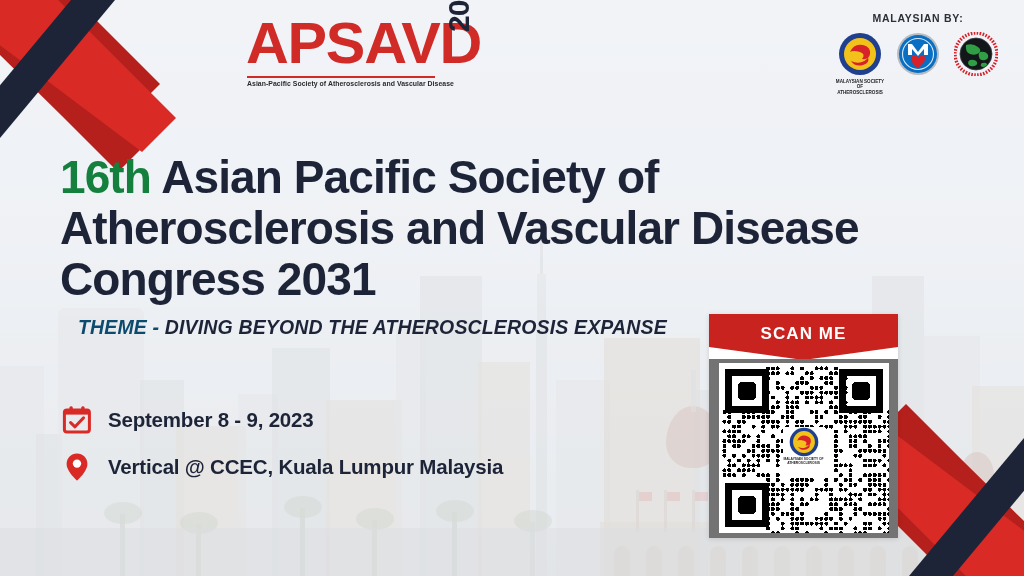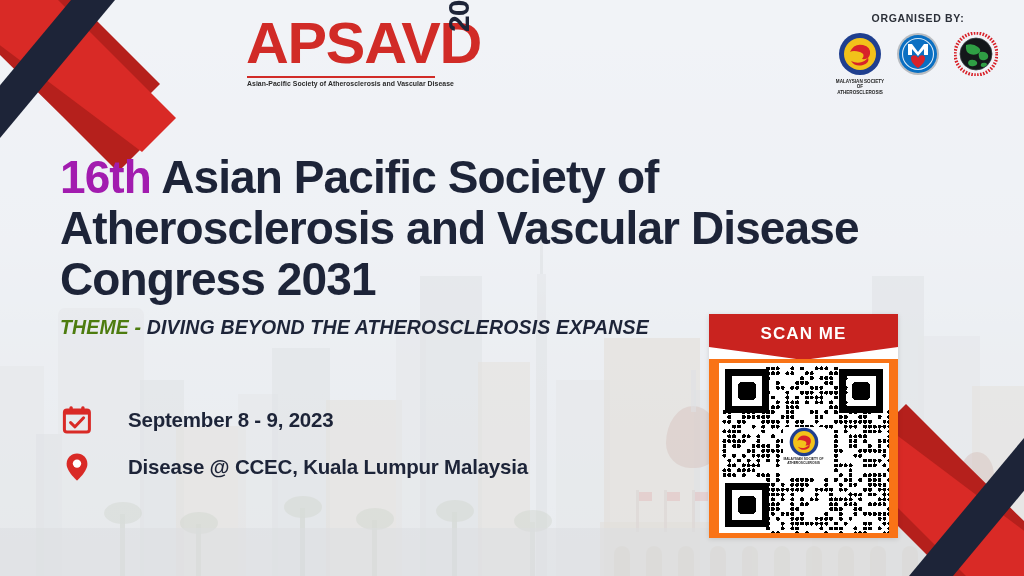--- a/index.html
+++ b/index.html
@@ -71,39 +71,39 @@
   .org-logos{display:flex;justify-content:center;align-items:flex-start;gap:8px;margin-top:8px;}
   .org-item{width:50px;display:flex;flex-direction:column;align-items:center;}
   .org-cap{margin-top:3px;font-size:4.6px;font-weight:700;color:#1d1d1d;line-height:5.4px;text-align:center;}
 
   
   .headline{
     position:absolute;left:60px;top:152px;width:940px;
     font-size:46px;font-weight:800;line-height:51px;
     color:#1d2438;letter-spacing:-.9px;
   }
-  .headline .accent{color:#a21caf;}
+  .headline .accent{color:#15803d;}
 
   .theme{
     position:absolute;left:60px;top:316px;
     font-size:19.5px;font-weight:700;font-style:italic;
     color:#1d2438;letter-spacing:.15px;white-space:nowrap;
   }
-  .theme .accent{color:#4d7c0f;}
+  .theme .accent{color:#0c4a6e;margin-left:18px;}
 
   
   .details{position:absolute;left:60px;top:398px;}
-  .drow{display:flex;align-items:center;height:44px;margin-bottom:3px;gap:20px;}
+  .drow{display:flex;align-items:center;height:44px;margin-bottom:3px;}
   .dicon{width:34px;height:34px;margin-right:14px;flex:0 0 34px;
          display:flex;align-items:center;justify-content:center;}
   .dtext{font-size:20.5px;font-weight:700;color:#1d2438;letter-spacing:-.2px;white-space:nowrap;}
 
   
   .qr-card{position:absolute;left:709px;top:314px;width:189px;height:224px;
-           background:#f97316;box-shadow:0 1px 5px rgba(0,0,0,.13);}
+           background:#737373;box-shadow:0 1px 5px rgba(0,0,0,.13);}
   .qr-head{position:relative;height:45px;background:#c9231f;overflow:hidden;}
   .qr-head-text{position:absolute;inset:0;display:flex;align-items:center;justify-content:center;
                 color:#fff;font-size:17px;font-weight:700;letter-spacing:1.1px;padding-bottom:6px;}
   .qr-notch{position:absolute;left:0;bottom:-1px;width:100%;height:13px;background:#fff;
             clip-path:polygon(0 0,50% 100%,100% 0,100% 100%,0 100%);}
   .qr-box{position:relative;margin:4px auto 0;width:170px;height:170px;}
   .qr-logo{position:absolute;left:50%;top:50%;transform:translate(-50%,-50%);
            width:42px;height:42px;display:flex;flex-direction:column;align-items:center;
            background:#fff;}
   .qr-logo-cap{font-size:3.3px;font-weight:700;color:#1d1d1d;line-height:3.8px;text-align:center;margin-top:1px;}
@@ -190,21 +190,21 @@
   </svg>
 
   <div class="logo-lockup">
     <div class="logo-word">APSAVD</div>
     <div class="logo-rule"></div>
     <div class="logo-tag">Asian-Pacific Society of Atherosclerosis and Vascular Disease</div>
     <div class="logo-year">2023</div>
   </div>
 
   <div class="org-wrap">
-    <div class="org-label">ORGANISED BY:</div>
+    <div class="org-label">MALAYSIAN BY:</div>
     <div class="org-logos">
 
       <div class="org-item">
         <svg width="44" height="44" viewBox="0 0 44 44">
           <circle cx="22" cy="22" r="21" fill="#1f3f8f"></circle>
           <circle cx="22" cy="22" r="16" fill="#f2c21a"></circle>
           <path d="M12 20 q4 -9 13 -7 q8 2 7 9 q-1 6 -8 5 q4 -5 -2 -7 q-7 -2 -10 0 Z" fill="#d8222a"></path>
           <path d="M30 25 q2 6 -5 8 q-8 2 -12 -4 q6 3 11 1 q5 -2 6 -5 Z" fill="#d8222a"></path>
         </svg>
         <div class="org-cap">MALAYSIAN SOCIETY OF ATHEROSCLEROSIS</div>
@@ -262,21 +262,21 @@
       <span class="dtext">September 8 - 9, 2023</span>
     </div>
 
     <div class="drow">
       <span class="dicon">
         <svg width="30" height="30" viewBox="0 0 30 30">
           <path d="M15 1.6 C9.2 1.6 4.6 6.2 4.6 12 c0 7.6 10.4 16.6 10.4 16.6 S25.4 19.6 25.4 12 C25.4 6.2 20.8 1.6 15 1.6 Z" fill="#d92a26"></path>
           <circle cx="15" cy="11.6" r="4.2" fill="#ffffff"></circle>
         </svg>
       </span>
-      <span class="dtext">Disease @ CCEC, Kuala Lumpur Malaysia</span>
+      <span class="dtext">Vertical @ CCEC, Kuala Lumpur Malaysia</span>
     </div>
 
 
   </div>
 
   <div class="qr-card">
     <div class="qr-head">
       <div class="qr-head-text">SCAN ME</div>
       <div class="qr-notch"></div>
     </div>

